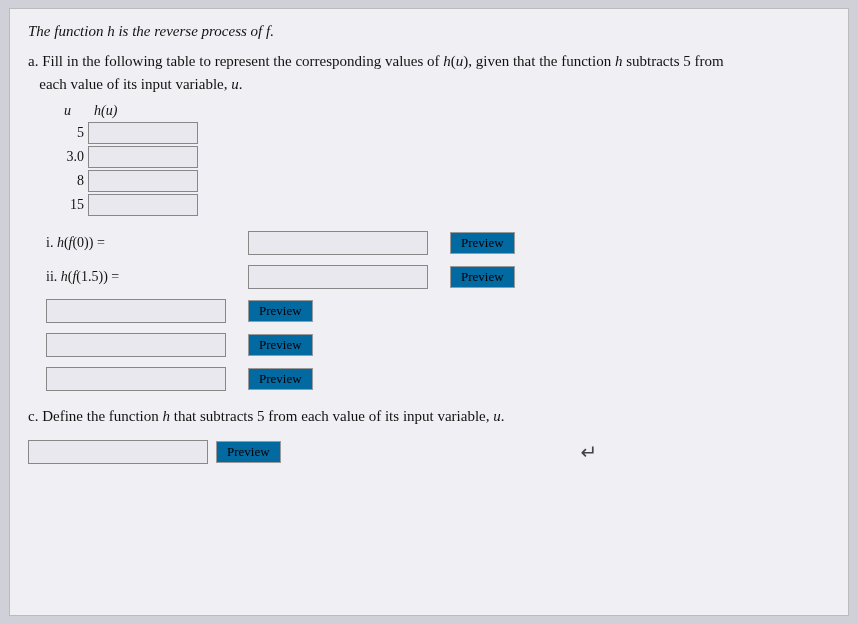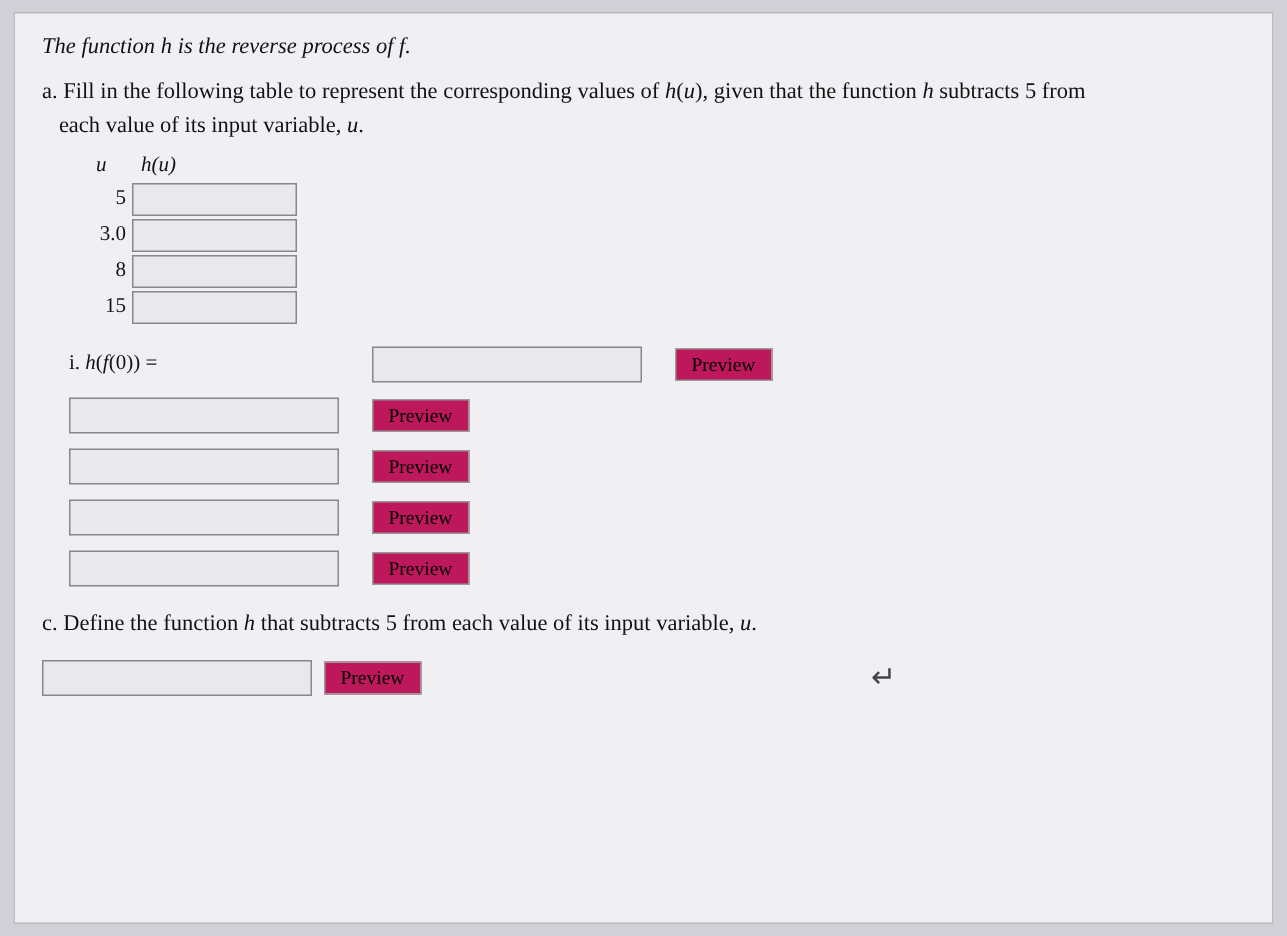--- a/index.html
+++ b/index.html
@@ -83,21 +83,21 @@
     }
     .part-b .row input[type="text"] {
       width: 180px;
       height: 24px;
       border: 1px solid #888;
       background: #e8e8ee;
       font-size: 13px;
       padding: 1px 4px;
     }
     .preview-btn {
-      background: #be185d;
+      background: #0369a1;
       border: 1px solid #999;
       padding: 2px 10px;
       font-size: 13px;
       cursor: pointer;
       font-family: Georgia, serif;
     }
     .part-c {
       margin-top: 4px;
     }
     .part-c .row {
@@ -182,20 +182,23 @@
 
       <div class="row">
         <span class="label">
           i. <span class="italic">h</span>(<span class="italic">f</span>(0)) =
         </span>
         <input type="text" value="" style="">
         <button class="preview-btn">Preview</button>
       </div>
 
       <div class="row">
+        <span class="label">
+          ii. <span class="italic">h</span>(<span class="italic">f</span>(1.5)) =
+        </span>
         <input type="text" value="" style="">
         <button class="preview-btn">Preview</button>
       </div>
 
       <div class="row">
         <input type="text" value="" style="">
         <button class="preview-btn">Preview</button>
       </div>
 
       <div class="row">

